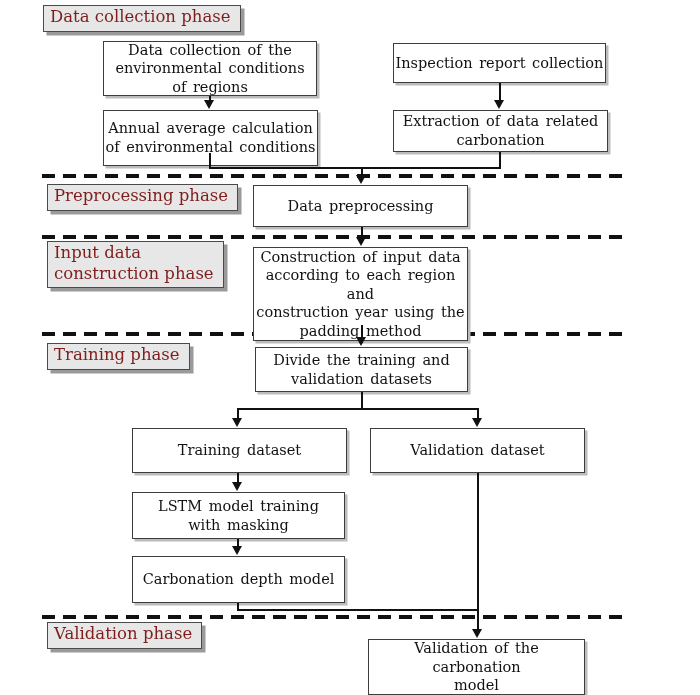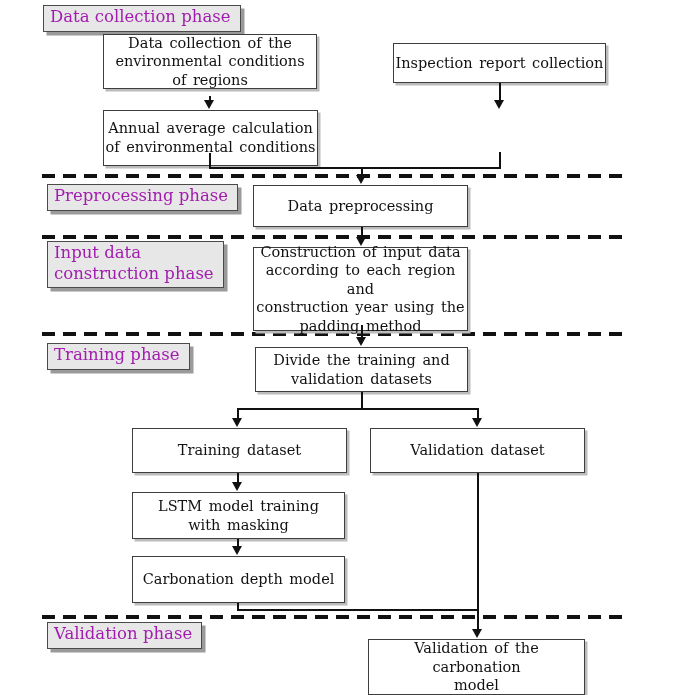--- a/index.html
+++ b/index.html
@@ -5,21 +5,21 @@
   html,body{margin:0;padding:0;background:#ffffff;}
   .diagram{
     position:relative;width:700px;height:695px;background:#ffffff;
     font-family:"DejaVu Serif", serif;color:#121212;overflow:hidden;
   }
   .phase-label{
     position:absolute;background:var(--label-fill,#e7e7e7);
     border:1.5px solid #4a4a4a;
     box-shadow:3.5px 3.5px 0 var(--label-shadow,#9a9a9a);
     font-size:16.5px;line-height:20.5px;padding:1px 9px 3px 6px;
-    white-space:pre-line;color:#a21caf;
+    white-space:pre-line;color:#7f1d1d;
   }
   .node{
     position:absolute;background:#ffffff;
     border:1.4px solid #3d3d3d;
     box-shadow:2.5px 2.5px 0 var(--node-shadow,#bcbcbc);
     display:flex;align-items:center;justify-content:center;
     text-align:center;font-size:14.5px;line-height:18.6px;
     white-space:pre-line;word-spacing:2px;box-sizing:border-box;
     color:#121212;
   }
@@ -45,29 +45,31 @@
   <div class="dashed" style="top:332px"></div>
   <div class="dashed" style="top:615px"></div>
 
   <div class="phase-label" style="left:43px;top:5px">Data collection phase</div>
   <div class="phase-label" style="left:47px;top:184px">Preprocessing phase</div>
   <div class="phase-label" style="left:47px;top:343px">Training phase</div>
   <div class="phase-label" style="left:47px;top:241px">Input data
 construction phase</div>
   <div class="phase-label" style="left:47px;top:622px">Validation phase</div>
 
-  <div class="node" style="left:103px;top:34px;width:214px;height:55px">Data collection of the
+  <div class="node" style="left:103px;top:41px;width:214px;height:55px">Data collection of the
 environmental conditions
 of regions</div>
   <div class="node" style="left:393px;top:43px;width:213px;height:40px">Inspection report collection</div>
   <div class="node" style="left:103px;top:110px;width:215px;height:56px">Annual average calculation
 of environmental conditions</div>
+  <div class="node" style="left:393px;top:110px;width:215px;height:42px">Extraction of data related
+carbonation</div>
 
   <div class="node" style="left:253px;top:185px;width:215px;height:42px">Data preprocessing</div>
-  <div class="node" style="left:253px;top:247px;width:215px;height:84px">Construction of input data
+  <div class="node" style="left:253px;top:247px;width:215px;height:94px">Construction of input data
 according to each region and
 construction year using the
 padding method</div>
 
   <div class="node" style="left:255px;top:347px;width:213px;height:45px">Divide the training and
 validation datasets</div>
   <div class="node" style="left:132px;top:428px;width:215px;height:45px">Training dataset</div>
   <div class="node" style="left:370px;top:428px;width:215px;height:45px">Validation dataset</div>
   <div class="node" style="left:132px;top:492px;width:213px;height:47px">LSTM model training
 with masking</div>

